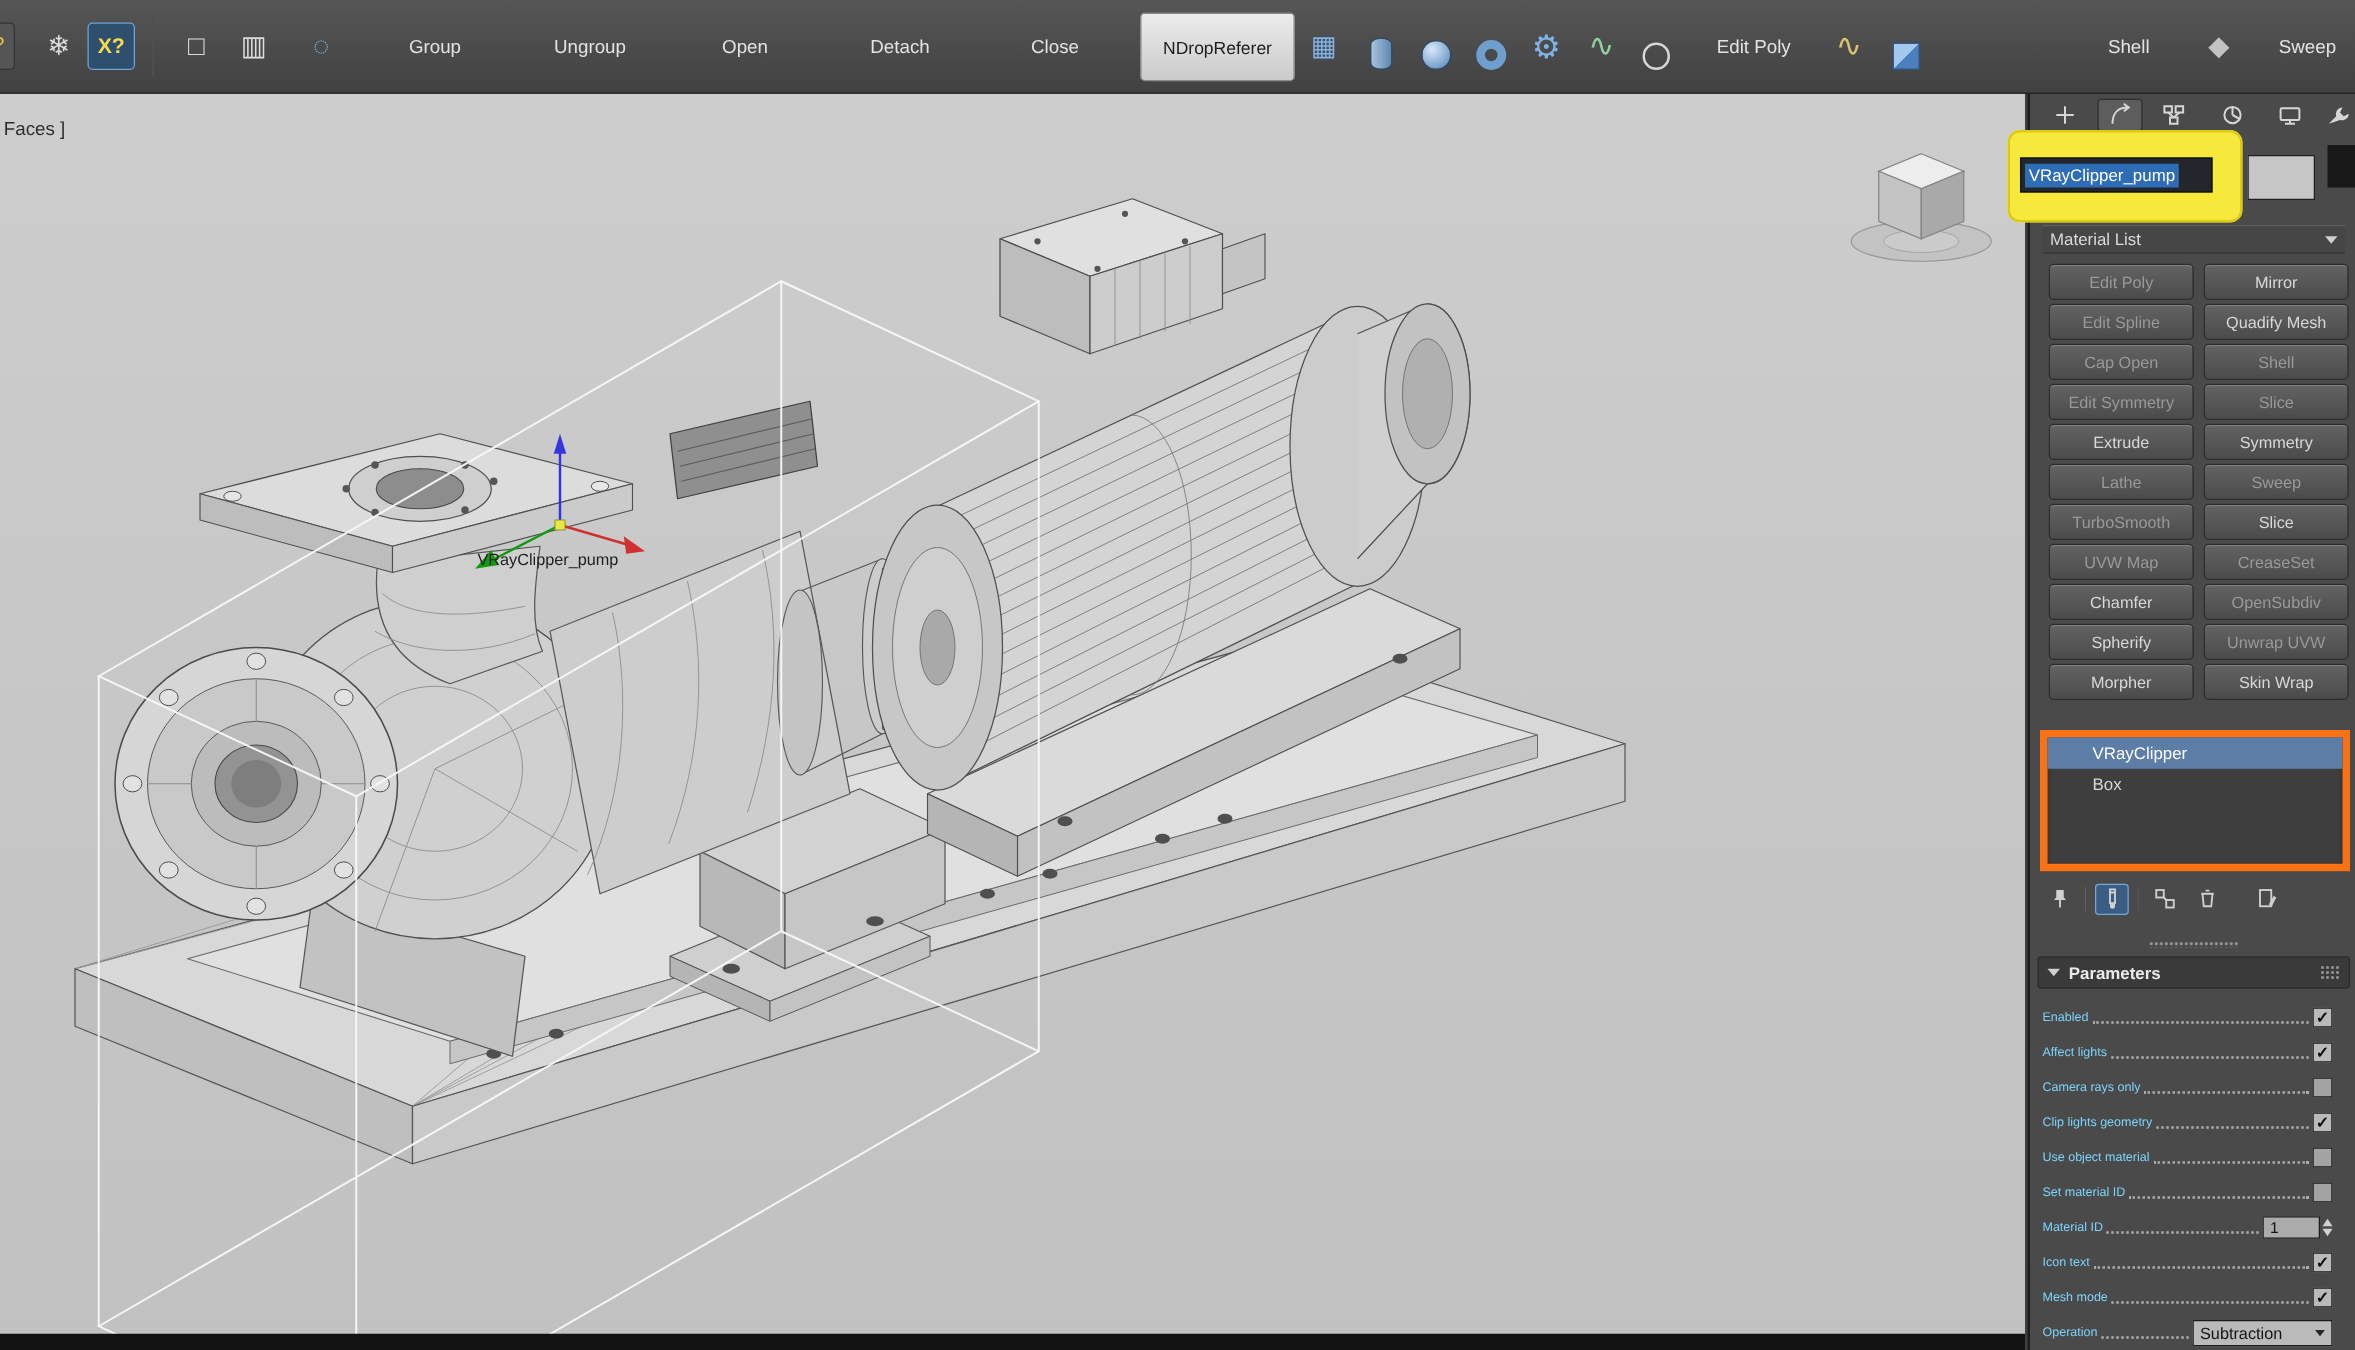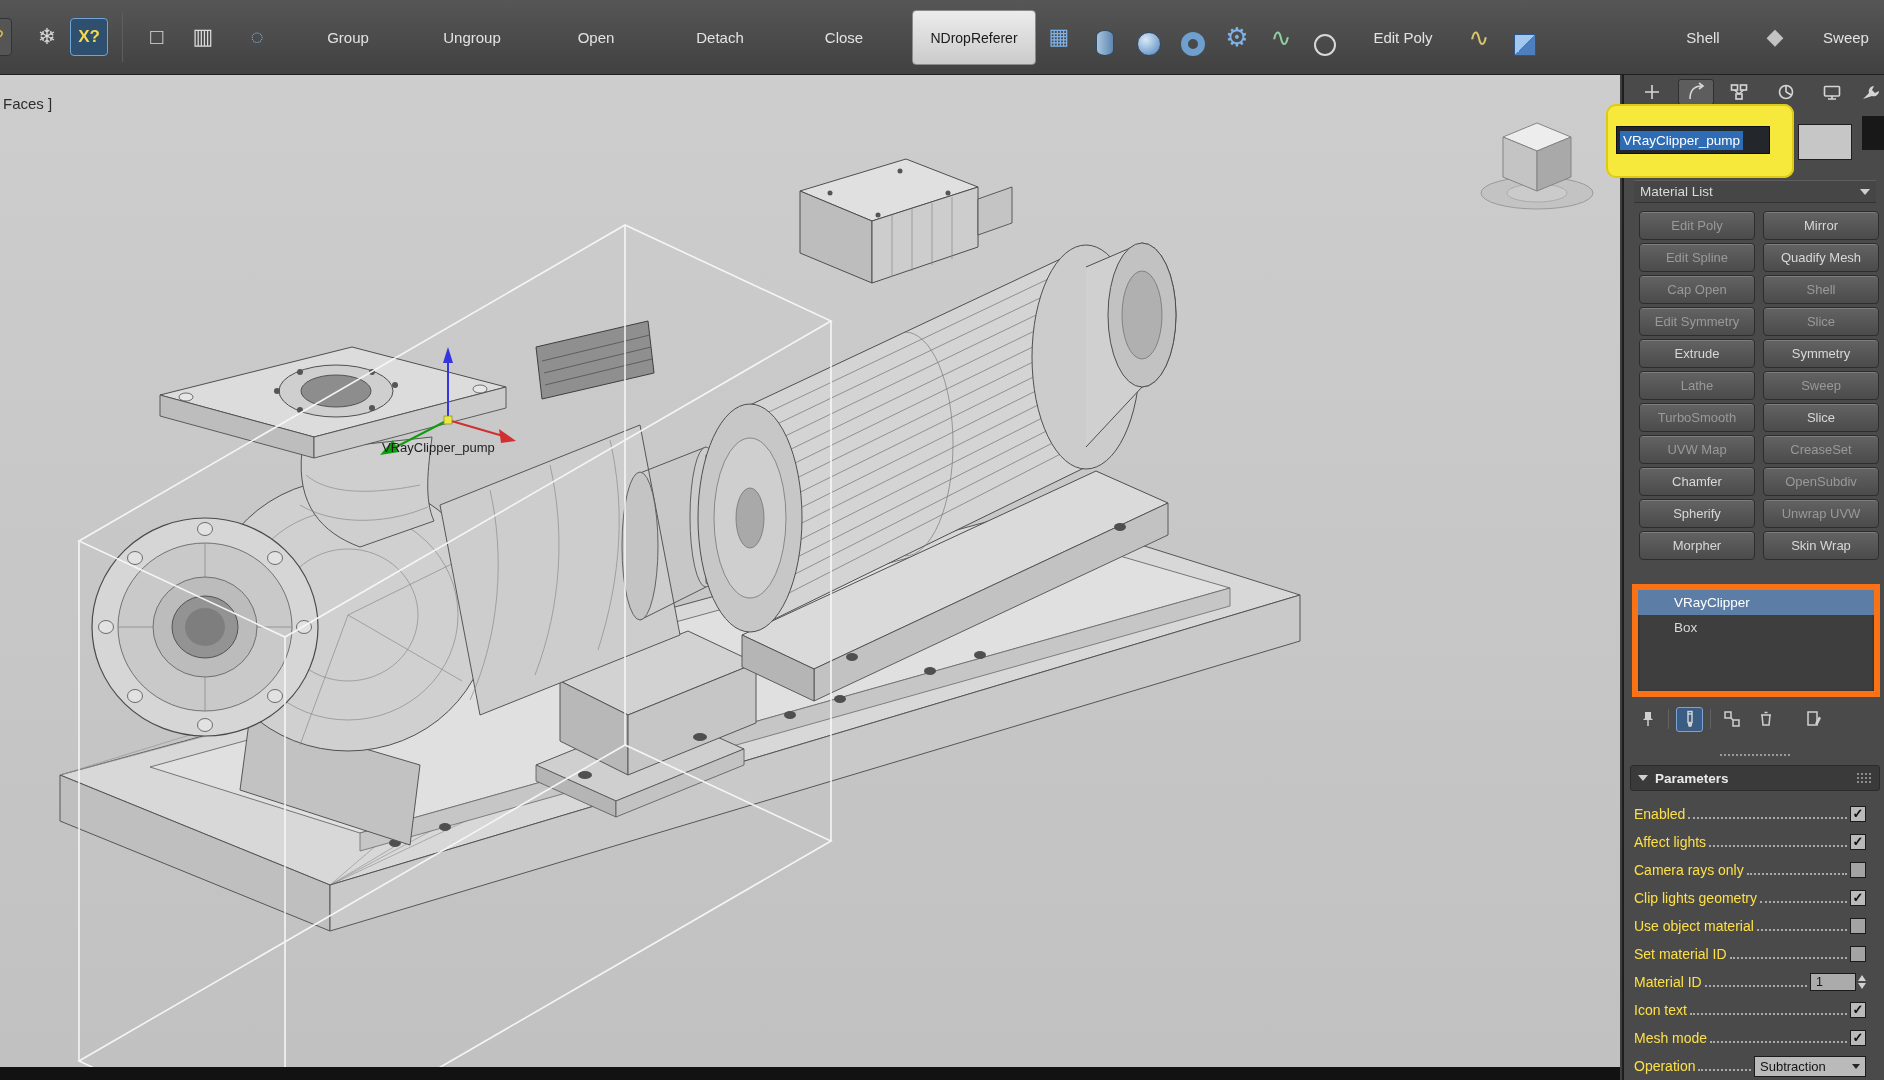--- a/index.html
+++ b/index.html
@@ -78,21 +78,21 @@
   .rollout-header { position: absolute; left: 6px; top: 690px; width: 250px; height: 26px; background: #3a3a3a;
                     border: 1px solid #2b2b2b; border-radius: 3px; display: flex; align-items: center;
                     padding: 0 7px; color: #eaeaea; font-weight: bold; font-size: 13.5px; gap: 7px; }
   .tri { width: 0; height: 0; border-left: 5px solid transparent; border-right: 5px solid transparent;
          border-top: 6px solid #cfcfcf; }
   .grip-dots { margin-left: auto; width: 16px; height: 12px;
                background-image: radial-gradient(#8d8d8d 1px, transparent 1.4px); background-size: 4px 4px; }
 
   .params { position: absolute; left: 10px; top: 725px; width: 246px; }
   .param-row { height: 28px; display: flex; align-items: center; padding-right: 14px; }
-  .param-label { color: #fde047; font-size: 14px; white-space: nowrap; }
+  .param-label { color: #7dd3fc; font-size: 10px; white-space: nowrap; }
   .leader { flex: 1; border-bottom: 2px dotted #aaaaaa; margin: 0 3px; height: 1px;
             align-self: flex-end; margin-bottom: 9px; }
   .checkbox { width: 16px; height: 16px; background: #bababa; border: 1px solid #1b1b1b; color: #0e0e0e;
               font-size: 13px; font-weight: bold; line-height: 14px; text-align: center; flex: 0 0 auto; }
   .checkbox:not(.checked) { background: #a3a3a3; }
   .spin-field { display: flex; align-items: center; flex: 0 0 auto; }
   .spin-val { width: 46px; height: 18px; background: #ababab; border: 1px solid #1b1b1b; color: #141414;
               font-size: 12.5px; line-height: 16px; padding-left: 5px; }
   .spin-arrows { display: flex; flex-direction: column; gap: 2px; margin-left: 2px; }
   .spin-arrows .up { width: 0; height: 0; border-left: 4px solid transparent; border-right: 4px solid transparent;

